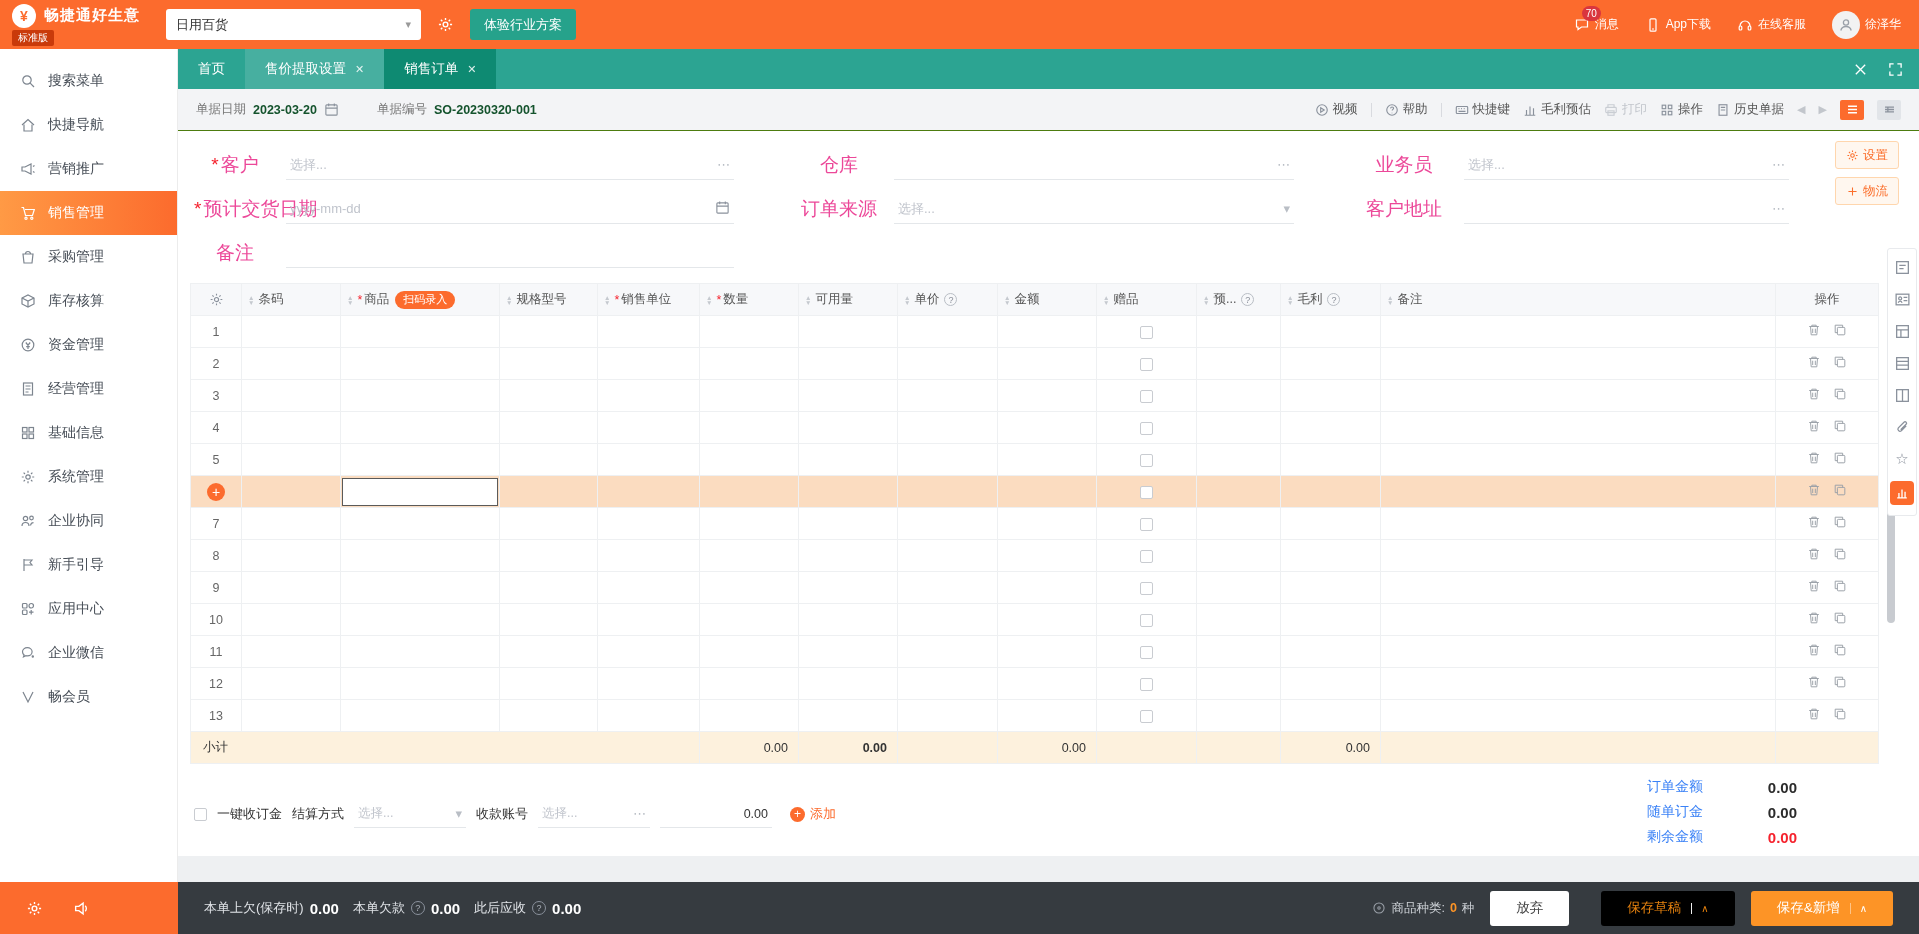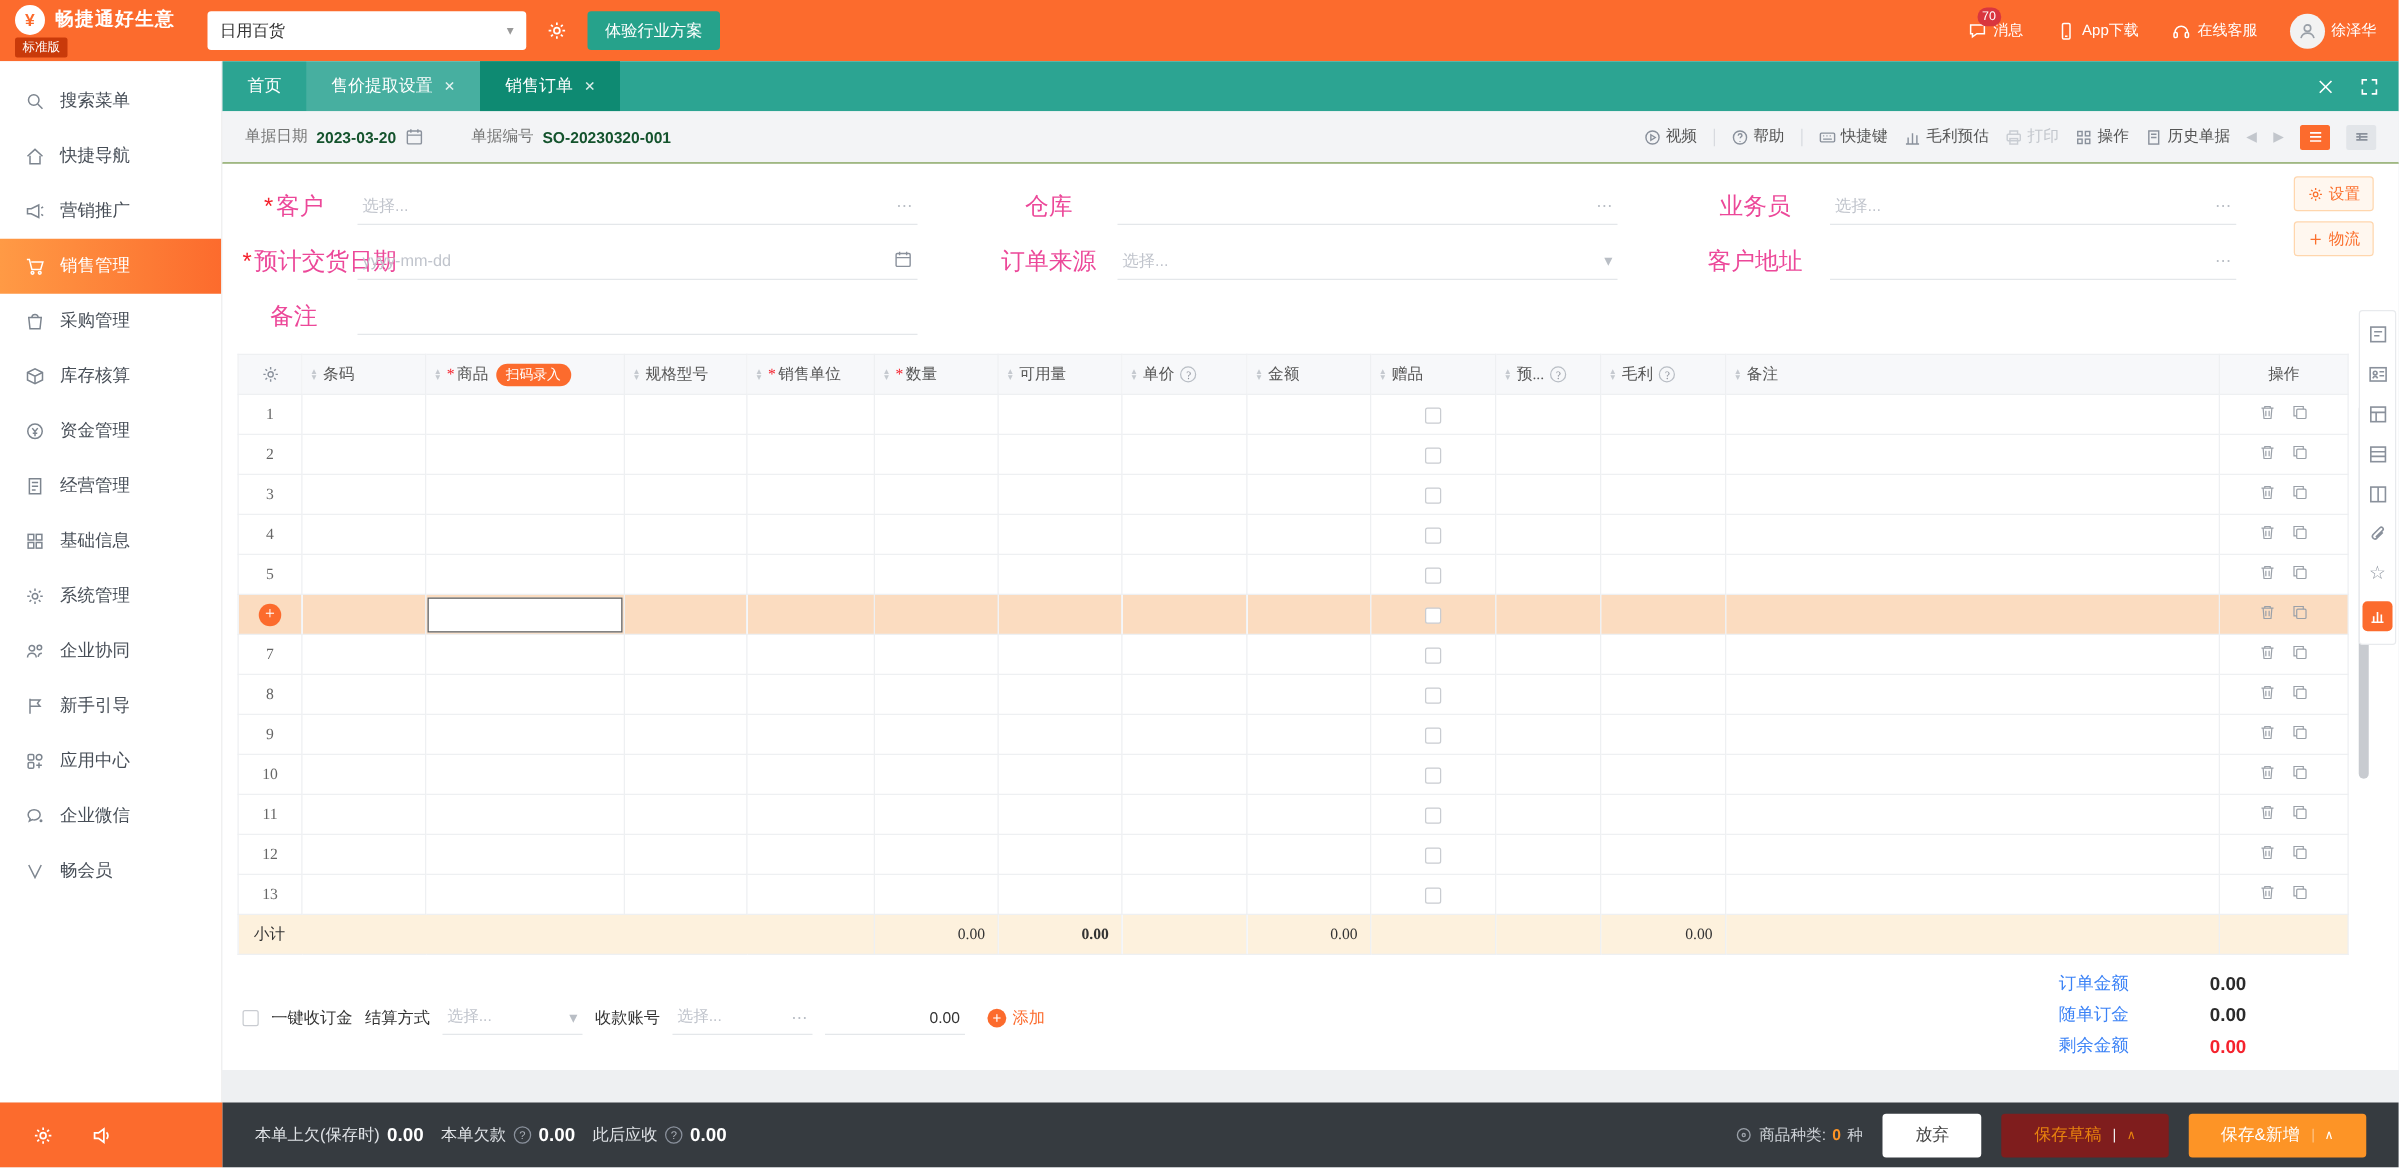--- a/index.html
+++ b/index.html
@@ -79,21 +79,21 @@
   .star::before { content:"*"; color:#f5222d; margin-right:2px; }
   .ctrl { flex:1; margin-right:60px; border-bottom:1px solid #e4e7ea; height:30px; display:flex; align-items:center; padding:0 4px; font-size:13px; cursor:text; }
   .c3 .ctrl { margin-right:130px; }
   .ph { color:#c0c4cc; }
   .sfx { margin-left:auto; color:#b9bec5; font-size:13px; cursor:pointer; }
   .side-btns { position:absolute; right:20px; top:10px; display:flex; flex-direction:column; gap:8px; }
   .side-btn { width:64px; height:28px; border:1px solid #ffd6ad; background:#fff7ef; color:#fb6f2c; border-radius:3px; display:flex; align-items:center; justify-content:center; gap:4px; font-size:12.5px; cursor:pointer; }
   .side-btn svg { width:13px; height:13px; stroke:#fb6f2c; fill:none; stroke-width:1.3; }
 
   
-  .table-wrap { margin:8px 40px 0 12px; position:relative;font-family:Liberation Serif, serif; }
+  .table-wrap { margin:8px 40px 0 12px; position:relative; }
   table { width:100%; border-collapse:collapse; table-layout:fixed; }
   th,td { border:1px solid #eef0f2; height:32px; font-size:12.5px; overflow:hidden; white-space:nowrap; }
   thead th { background:#f7f8fa; font-weight:normal; color:#555; text-align:left; padding:0 6px; }
   .th-in { display:flex; align-items:center; }
   .sort { display:inline-flex; flex-direction:column; margin-right:4px; font-size:6.5px; line-height:5px; color:#c5c9cf; }
   .sort::before { content:"▲"; }
   .sort::after { content:"▼"; }
   .scan-badge { background:#fc6b2d; color:#fff; border-radius:9px; font-size:11px; padding:1.5px 8px; margin-left:6px; cursor:pointer; }
   .qc { width:13px; height:13px; border:1px solid #b9bec5; border-radius:50%; color:#8a8f99; font-size:9px; display:inline-flex; align-items:center; justify-content:center; margin-left:5px; }
   .qc::before { content:"?"; }
@@ -137,21 +137,21 @@
   .foot-item { display:flex; align-items:center; gap:6px; white-space:nowrap; }
   .foot-val { font-size:15px; font-weight:bold; color:#fff; }
   .foot-q { width:14px; height:14px; border:1px solid #8a919c; border-radius:50%; color:#aab0b8; font-size:9px; display:inline-flex; align-items:center; justify-content:center; }
   .foot-q::before { content:"?"; }
   .foot-right { margin-left:auto; display:flex; align-items:center; gap:16px; }
   .kinds { display:flex; align-items:center; gap:5px; color:#cfd3d8; font-size:12.5px; }
   .kinds svg { width:14px; height:14px; stroke:#9aa0a8; fill:none; stroke-width:1.2; }
   .kinds .kv { color:#fd9426; font-weight:bold; }
   .btn { height:35px; border-radius:3px; display:flex; align-items:center; padding:0 26px; font-size:13.5px; cursor:pointer; border:none; font-family:inherit; }
   .btn-ghost { background:#fff; color:#444; }
-  .btn-draft { background:#7f1d1d; color:#e8830e; }
+  .btn-draft { background:#000000; color:#e8830e;margin-left:16px; }
   .btn-primary { background:#fd9426; color:#fff; }
   .caret { margin-left:10px; padding-left:9px; font-size:10px; }
   .btn-draft .caret { border-left:1px solid #eee; }
   .btn-primary .caret { border-left:1px solid rgba(255,255,255,.45); }
 
   
   .right-rail { position:absolute; right:2px; top:248px; width:30px; background:#fff; border:1px solid #e8eaed; border-radius:3px; display:flex; flex-direction:column; align-items:center; gap:15px; padding:10px 0; }
   .rail-ic { width:17px; height:17px; stroke:#8a919c; fill:none; stroke-width:1.2; cursor:pointer; }
   .rail-active { width:24px; height:24px; background:#fc6b2d; border-radius:4px; display:flex; align-items:center; justify-content:center; cursor:pointer; }
   .rail-active svg { width:14px; height:14px; stroke:#fff; fill:none; stroke-width:1.5; }

